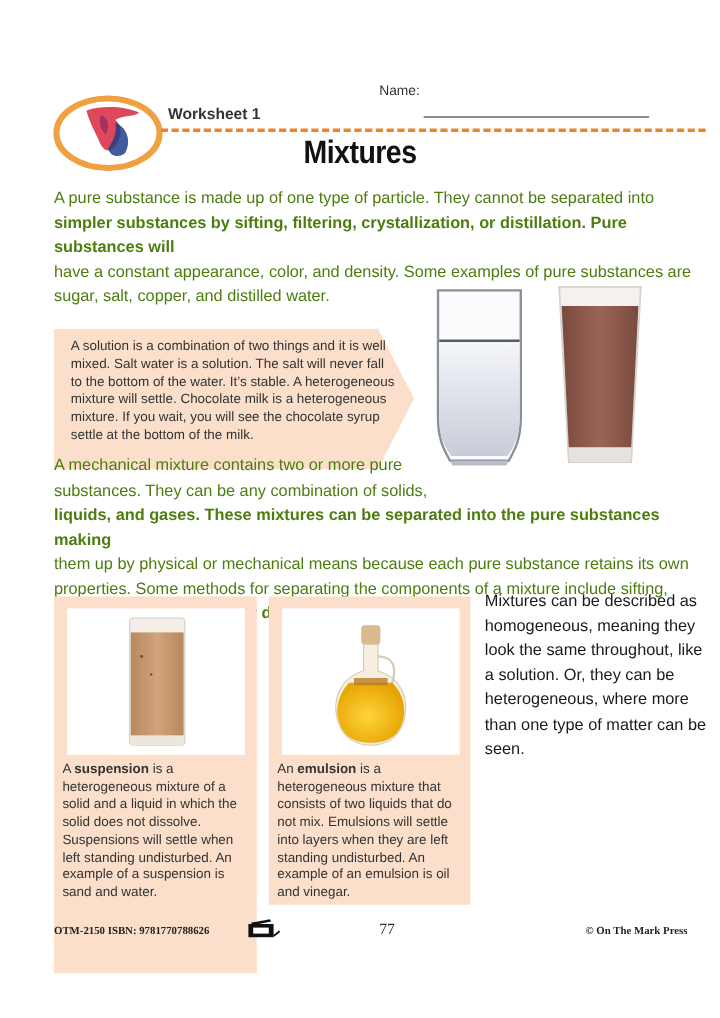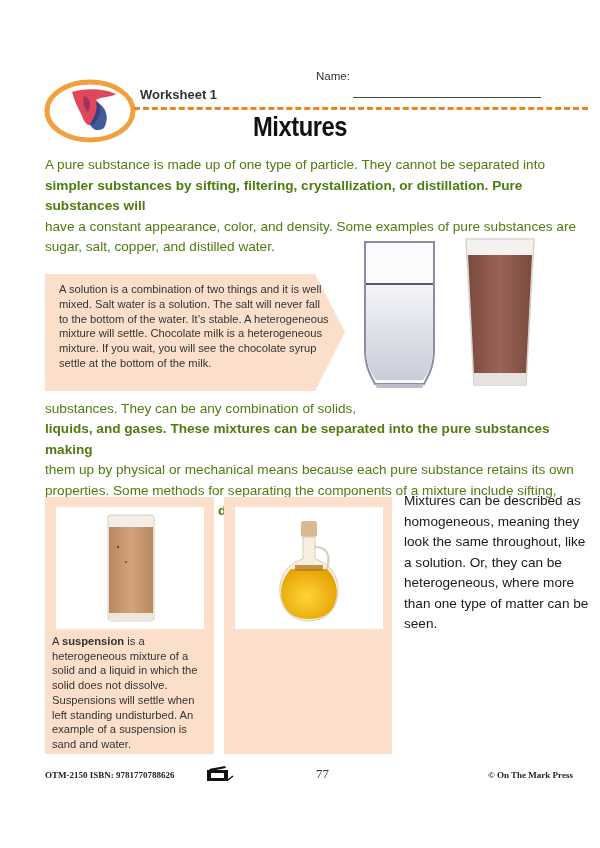--- a/index.html
+++ b/index.html
@@ -27,21 +27,21 @@
   
   .glass-water { left:362px; top:238px; width:75px; height:152px; }
   .glass-choc { left:464px; top:235px; width:72px; height:155px; }
 
   .p2 { left:45px; top:378px; width:545px; }
 
   
   .card { background:#fbdfcb; }
   .card-img { position:absolute; background:#fff; }
   .card-text { position:absolute; font-size:11.2px; line-height:14.7px; color:#333; }
-  .card1 { left:45px; top:497px; width:169px; height:257px; }
+  .card1 { left:45px; top:497px; width:169px; height:314px; }
   .card2 { left:224px; top:497px; width:168px; height:257px; }
   .card1 .card-img, .card2 .card-img { left:11px; top:10px; width:148px; height:122px; }
   .card1 .card-text, .card2 .card-text { left:7px; top:137px; width:158px; }
 
   .p3 { left:404px; top:491px; width:185px; font-size:13.6px; line-height:20.5px; }
 
   
   .footer { top:770px; font-family:"Liberation Serif", serif; font-size:9px; font-weight:bold; color:#222; }
   .f-left { left:45px; }
   .f-page { left:288px; top:766px; font-family:"Liberation Serif", serif; font-size:13px; color:#333;margin-left:28px; }
@@ -102,21 +102,21 @@
         <stop offset="1" stop-color="#7a4a3e"></stop>
       </linearGradient>
     </defs>
     <path d="M2 4 L70 4 L62 150 L10 150 Z" fill="#f4f1ef" stroke="#d8d2cf" stroke-width="1.5"></path>
     <path d="M4 20 L68 20 L62 138 L10 138 Z" fill="url(#cg)"></path>
     <path d="M10 138 L62 138 L61 150 L11 150 Z" fill="#e6e2e0"></path>
   </svg>
 </div>
 
 <div class="abs para p2">
-  <br>
+  <span>A mechanical mixture contains two or more pure</span><br>
   <span>substances. They can be any combination of solids,</span><br>
   <span class="b">liquids, and gases. These mixtures can be separated into the pure substances making</span><br>
   <span>them up by physical or mechanical means because each pure substance retains its own properties. Some methods for separating the components of a mixture include sifting,</span><br>
   <span class="b">filtering, crystallization, or distillation</span><span>.</span>
 </div>
 
 <div class="abs card card1">
   <div class="card-img">
     <svg width="148" height="122" viewBox="0 0 148 122">
       <defs>
@@ -147,20 +147,23 @@
           <stop offset="1" stop-color="#e5a200"></stop>
         </radialGradient>
       </defs>
       <rect x="66" y="14" width="16" height="16" rx="3" fill="#d9b98e"></rect>
       <path d="M68 30 L80 30 L80 52 C100 58 106 76 102 92 C98 108 86 114 74 114 C62 114 50 108 46 92 C42 76 48 58 68 52 Z" fill="#f6efe0" stroke="#d8cdb4" stroke-width="1"></path>
       <path d="M80 40 C92 40 96 48 92 62" fill="none" stroke="#d8cdb4" stroke-width="2"></path>
       <path d="M56 62 L92 62 C102 72 104 86 100 96 C96 108 86 112 74 112 C62 112 52 108 48 96 C44 86 46 72 56 62 Z" fill="url(#og)"></path>
       <path d="M60 58 L88 58 L88 64 L60 64 Z" fill="#b97a20" opacity="0.8"></path>
     </svg>
   </div>
+  <div class="card-text">
+    <span>An </span><b>emulsion</b><span> is a heterogeneous mixture that consists of two liquids that do not mix. Emulsions will settle into layers when they are left standing undisturbed. An example of an emulsion is oil and vinegar.</span>
+  </div>
 </div>
 
 <div class="abs p3">Mixtures can be described as homogeneous, meaning they look the same throughout, like a solution. Or, they can be heterogeneous, where more than one type of matter can be seen.</div>
 
 <div class="abs footer f-left">OTM-2150  ISBN: 9781770788626</div>
 <div class="abs f-icon">
   <svg width="30" height="18" viewBox="0 0 30 18">
     <polygon points="4,4 20,1 21,3 6,6" fill="#111"></polygon>
     <rect x="2" y="5" width="21" height="11" fill="#111"></rect>
     <rect x="6" y="8" width="13" height="5" fill="#fff"></rect>

